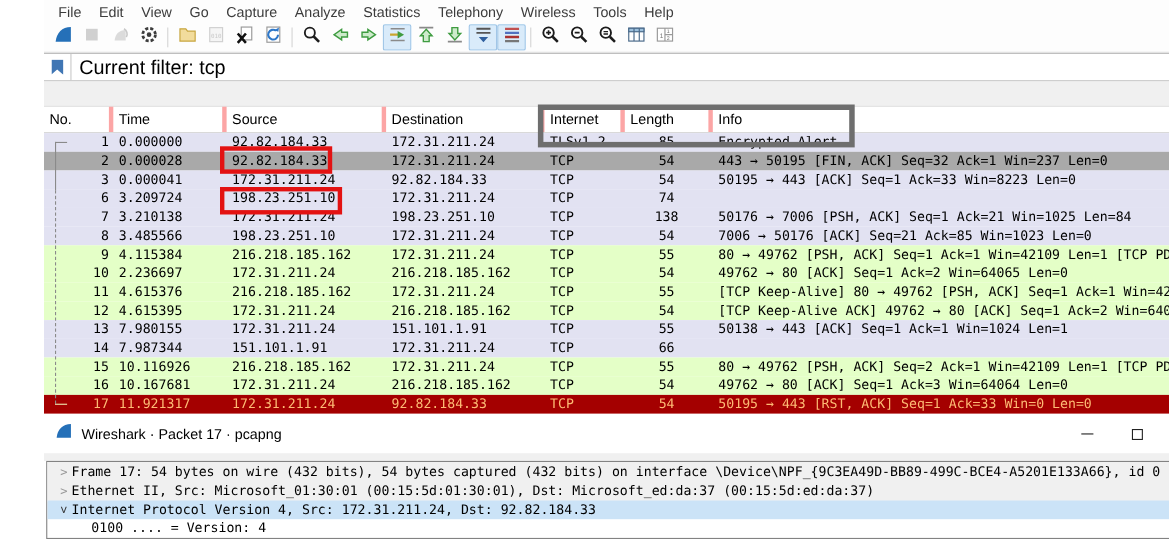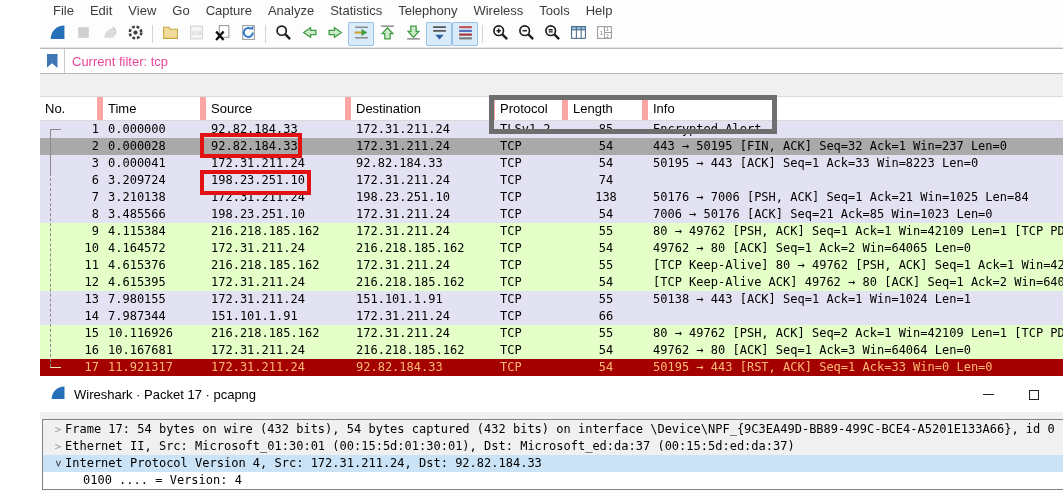--- a/index.html
+++ b/index.html
@@ -21,30 +21,30 @@
   .tb-btn.disabled { opacity:.45; }
   .tb-sep { width:1px; height:18px; background:#d5d5d5; margin:0 4px; flex:0 0 auto; }
 
   
   .filterbar { position:absolute; top:48px; left:0; right:0; height:26px; background:#fff;
     border-top:1px solid #b9b9b9; border-bottom:1px solid #b9b9b9; display:flex; }
   .filter-icon-box { width:25px; border-right:1px solid #c9c9c9; display:flex;
     align-items:center; justify-content:center; flex:0 0 auto; }
   .bookmark { width:11px; height:14px; background:#4076b4;
     clip-path:polygon(0 0,100% 0,100% 100%,50% 66%,0 100%); }
-  .filter-text { font-size:13px; color:#ec4899; display:flex; align-items:center; padding-left:7px; }
+  .filter-text { font-size:18px; color:#000000; display:flex; align-items:center; padding-left:7px; }
 
   .midgap { position:absolute; top:74px; left:0; right:0; height:22px; background:#f0f0f0; }
 
   
   .packet-table { position:absolute; top:96px; left:0; width:1063px; height:281px; background:#fff; }
   .grid7 { display:grid; grid-template-columns:63px 103px 145px 144px 73px 80px minmax(0,1fr); }
   .pt-header { height:25px; background:#fff; border-top:1px solid #d9d9d9; border-bottom:1px solid #d9d9d9;
     font-size:13px; color:#000; }
-  .pt-header .hc { display:flex; align-items:center; padding-left:5px; border-right:6px solid #fca5a5;
+  .pt-header .hc { display:flex; align-items:center; padding-left:5px; border-right:4px solid #fca5a5;
     white-space:nowrap; overflow:hidden; }
   #pt-rows { font-family:"DejaVu Sans Mono","Liberation Mono",monospace; font-size:12px; }
   .pt-row { height:17px; line-height:17px; }
   .cell { overflow:hidden; white-space:pre; padding-left:5px; }
   .cell.no  { text-align:right; padding-left:0; padding-right:4px; }
   .cell.len { text-align:center; padding-left:0; padding-right:4px; }
   .c-lavender { background:#e2e2f2; color:#000; }
   .c-green    { background:#e4ffc7; color:#000; }
   .c-selected { background:#a9a9a9; color:#000; }
   .c-rst      { background:#a40000; color:#fdba74; }
@@ -260,21 +260,21 @@
   </div>
 
   <div class="midgap"></div>
 
   <div class="packet-table">
     <div class="pt-header grid7">
       <div class="hc">No.</div>
       <div class="hc">Time</div>
       <div class="hc">Source</div>
       <div class="hc">Destination</div>
-      <div class="hc">Protocol</div>
+      <div class="hc">Internet</div>
       <div class="hc">Length</div>
       <div class="hc" style="border-right:none">Info</div>
     </div>
     <div id="pt-rows">
         <div class="pt-row grid7 c-lavender">
           <span class="cell no">1</span>
           <span class="cell time">0.000000</span>
           <span class="cell source">92.82.184.33</span>
           <span class="cell destination">172.31.211.24</span>
           <span class="cell protocol">TLSv1.2</span>
@@ -329,21 +329,21 @@
           <span class="cell no">9</span>
           <span class="cell time">4.115384</span>
           <span class="cell source">216.218.185.162</span>
           <span class="cell destination">172.31.211.24</span>
           <span class="cell protocol">TCP</span>
           <span class="cell len">55</span>
           <span class="cell info">80 → 49762 [PSH, ACK] Seq=1 Ack=1 Win=42109 Len=1 [TCP PDU reasse</span>
         </div>
         <div class="pt-row grid7 c-green">
           <span class="cell no">10</span>
-          <span class="cell time">4.164572</span>
+          <span class="cell time">2.236697</span>
           <span class="cell source">172.31.211.24</span>
           <span class="cell destination">216.218.185.162</span>
           <span class="cell protocol">TCP</span>
           <span class="cell len">54</span>
           <span class="cell info">49762 → 80 [ACK] Seq=1 Ack=2 Win=64065 Len=0</span>
         </div>
         <div class="pt-row grid7 c-green">
           <span class="cell no">11</span>
           <span class="cell time">4.615376</span>
           <span class="cell source">216.218.185.162</span>

